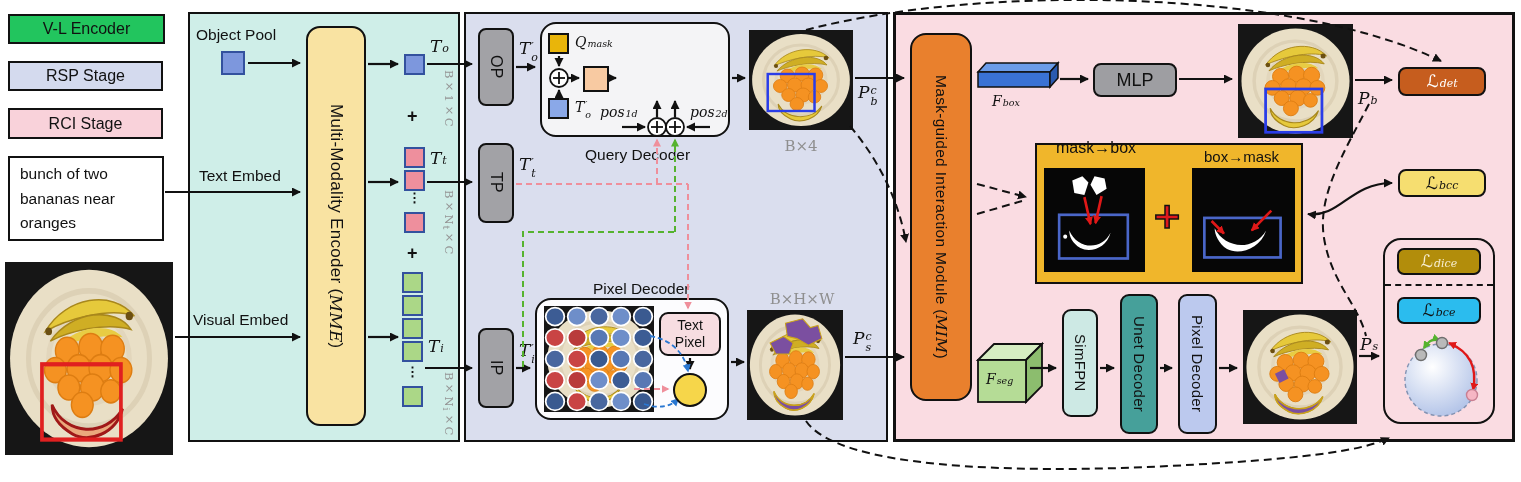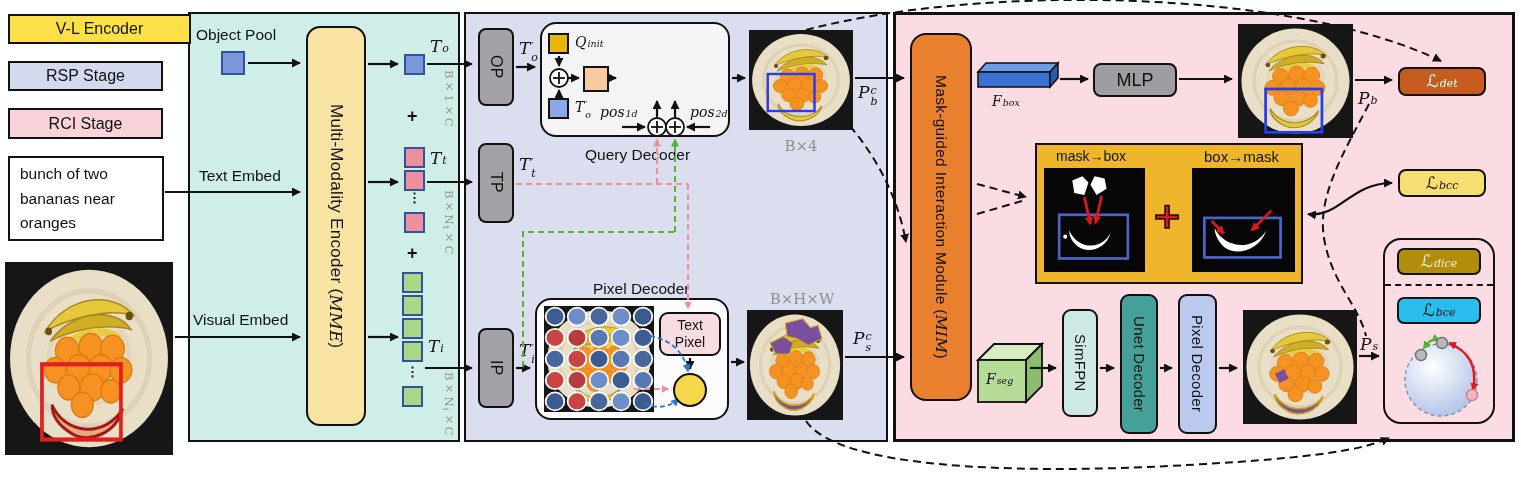--- a/index.html
+++ b/index.html
@@ -102,21 +102,21 @@
         <line x1="19" y1="51" x2="31" y2="63" stroke="#e01818" stroke-width="2.6" marker-end="url(#ared)"></line>
         <line x1="77" y1="41" x2="58" y2="60" stroke="#e01818" stroke-width="2.6" marker-end="url(#ared)"></line>
       </g>
     </defs>
   </svg>
 
   <div class="panel" style="left:188px;top:12px;width:272px;height:430px;background:#cfeee8;z-index:1"></div>
   <div class="panel" style="left:464px;top:12px;width:424px;height:430px;background:#dadeee;z-index:1"></div>
   <div class="panel" style="left:893px;top:12px;width:622px;height:430px;background:#fadce2;border-width:3px;z-index:1"></div>
 
-  <div class="box" style="left:8px;top:14px;width:183px;height:30px;background:#fde047;font-size:16px;z-index:5">
+  <div class="box" style="left:8px;top:14px;width:157px;height:30px;background:#22c55e;font-size:16px;z-index:5">
       <span>V-L Encoder</span>
     </div>
   <div class="box" style="left:8px;top:108px;width:155px;height:31px;background:#f9d2da;font-size:16px;z-index:5">
       <span>RCI Stage</span>
     </div>
   <div class="box" style="left:8px;top:61px;width:155px;height:30px;background:#d4daee;font-size:16px;z-index:5">
       <span>RSP Stage</span>
     </div>
   <div class="box" style="left:8px;top:156px;width:156px;height:85px;background:#fff;font-size:15.5px;justify-content:flex-start;text-align:left;padding:8px 10px;line-height:1.55">
       <span style="white-space:normal">bunch of two bananas near oranges</span>
@@ -205,21 +205,21 @@
         <span class="sub">i</span>
       </span>
     </span>
 
   <div class="box" style="left:540px;top:22px;width:190px;height:115px;background:#f4f4f6;border-radius:16px;z-index:3"></div>
   <div class="sq" style="left:548px;top:33px;width:21px;height:21px;background:#e9b50a;border-color:#111;z-index:5"></div>
   <span class="m small" style="left:575px;top:35px;z-index:5">
       <span>Q</span>
       <span class="ss">
         <span class="sup"></span>
-        <span class="sub">init</span>
+        <span class="sub">mask</span>
       </span>
     </span>
   <div class="sq" style="left:548px;top:98px;width:21px;height:21px;background:#8aa8e8;border-color:#111;z-index:5"></div>
   <span class="m small" style="left:575px;top:100px;z-index:5">
       <span>T</span>
       <span class="ss">
         <span class="sup">′</span>
         <span class="sub">o</span>
       </span>
     </span>
@@ -340,21 +340,21 @@
       <span class="m white" style="position:static">
         <span>ℒ</span>
         <span class="ss">
           <span class="sup"></span>
           <span class="sub">det</span>
         </span>
       </span>
     </div>
 
   <div class="box" style="left:1035px;top:143px;width:268px;height:141px;background:#f0b62b;border-width:2.5px;z-index:4"></div>
-  <div class="lbl" style="left:1056px;top:148px;font-size:14px;z-index:5">mask→box</div>
+  <div class="lbl" style="left:1056px;top:139px;font-size:16px;z-index:5">mask→box</div>
   <div class="lbl" style="left:1204px;top:148px;font-size:15px;z-index:5">box→mask</div>
   <svg class="abs" viewBox="0 0 100 100" preserveAspectRatio="none" style="left:1044px;top:168px;width:101px;height:104px;z-index:5">
       <use href="#maskL"></use>
     </svg>
   <svg class="abs" viewBox="0 0 100 100" preserveAspectRatio="none" style="left:1192px;top:168px;width:103px;height:104px;z-index:5">
       <use href="#maskR"></use>
     </svg>
   <div class="redplus" style="left:1152px;top:198px;z-index:5">+</div>
 
   <div class="lossbox" style="left:1398px;top:169px;width:88px;height:28px;background:#f6de70;z-index:5">

